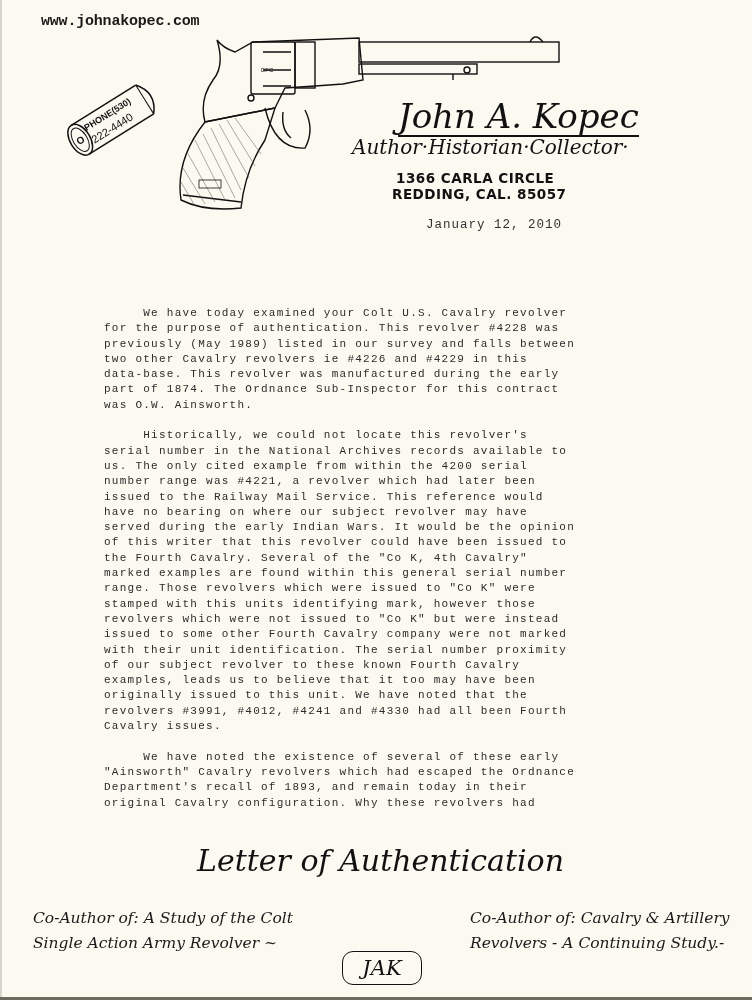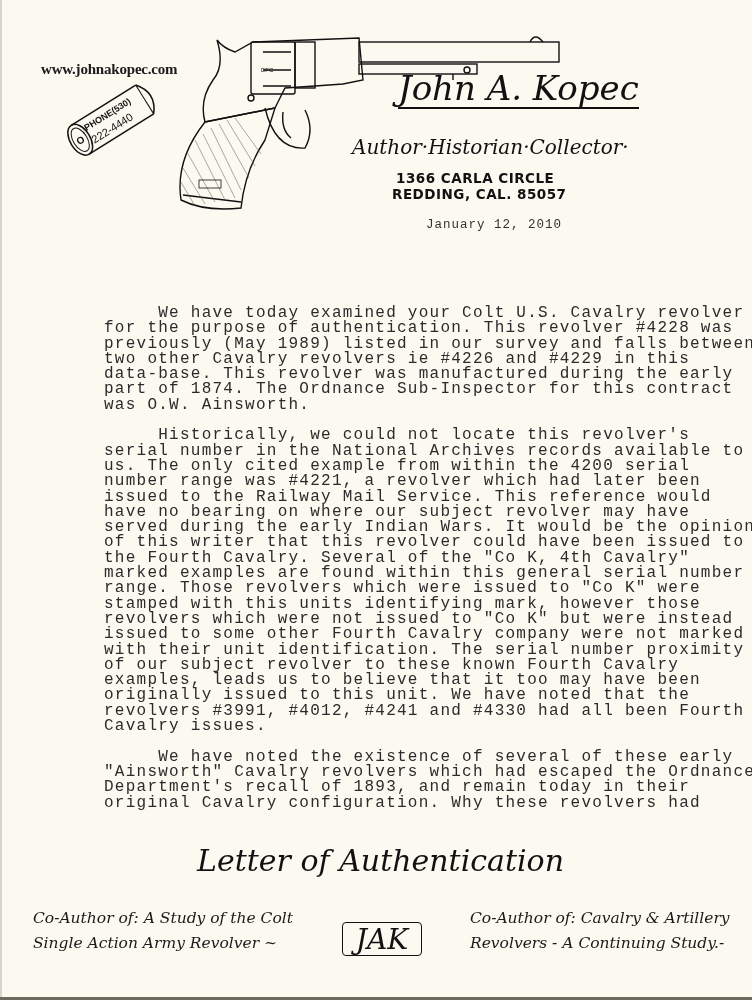--- a/index.html
+++ b/index.html
@@ -13,33 +13,32 @@
   .page-edge-bottom {
     position: absolute; left: 0; right: 0; bottom: 0; height: 3px;
     background: #6b6b60;
   }
   .page-edge-left {
     position: absolute; left: 0; top: 0; bottom: 0; width: 2px;
     background: #d8d6cc;
   }
   .website {
     position: absolute; left: 41px; top: 13px;
-    font-family: Liberation Serif, serif;
+    font-family: Liberation Mono, monospace;
     font-size: 15px; font-weight: bold; color: #1a1a1a;
     letter-spacing: -0.2px;
-    margin-top: 48px;
   }
   .cartridge {
     position: absolute; left: 60px; top: 78px; width: 110px; height: 80px;
   }
   .revolver {
     position: absolute; left: 165px; top: 30px; width: 400px; height: 190px;
   }
   .letterhead-name {
-    position: absolute; left: 398px; top: 69px;
+    position: absolute; left: 398px; top: 97px;
     font-family: "DejaVu Serif", serif; font-style: italic;
     font-size: 34px; color: #111;
     border-bottom: 2px solid #111;
     line-height: 38px;
   }
   .letterhead-title {
     position: absolute; left: 352px; top: 135px;
     font-family: "DejaVu Serif", serif; font-style: italic;
     font-size: 20px; color: #111; text-align: right;
   }
@@ -51,38 +50,38 @@
   }
   .address div:nth-child(2) { margin-left: -4px; }
   .date {
     position: absolute; left: 426px; top: 218px;
     font-size: 12.5px; letter-spacing: 1px; color: #333;
   }
   .body {
     position: absolute; left: 104px; top: 306px; width: 560px;
   }
   .para {
-    font-size: 16px; line-height: 15.3px; letter-spacing: 1.25px;
+    font-size: 11px; line-height: 15.3px; letter-spacing: 1.25px;
     color: #2b2b2b; margin: 0 0 15.3px 0; white-space: pre;
   }
   .footer-title {
     position: absolute; left: 0; right: 0; top: 843px; text-align: center;
     font-family: "DejaVu Serif", serif; font-style: italic;
     font-size: 30px; color: #111; padding-left: 9px;
   }
   .footer-left {
     position: absolute; left: 33px; top: 906px;
     font-family: "DejaVu Serif", serif; font-style: italic;
     font-size: 15.5px; line-height: 25px; color: #1a1a1a;
   }
   .monogram {
-    position: absolute; left: 342px; top: 922px; width: 78px; height: 32px;
-    border: 1.5px solid #111; border-radius: 4px;
+    position: absolute; left: 342px; top: 951px; width: 78px; height: 32px;
+    border: 1.5px solid #111; border-radius: 11px;
     display: flex; align-items: center; justify-content: center;
-    font-family: "DejaVu Serif", serif; font-style: italic; font-size: 28px;
+    font-family: "DejaVu Serif", serif; font-style: italic; font-size: 21px;
     color: #111;
   }
   .footer-right {
     position: absolute; left: 454px; top: 906px;
     font-family: "DejaVu Serif", serif; font-style: italic;
     font-size: 15.5px; line-height: 25px; color: #1a1a1a; margin-left: 16px;
   }
 </style>
 </head>
 <body>

